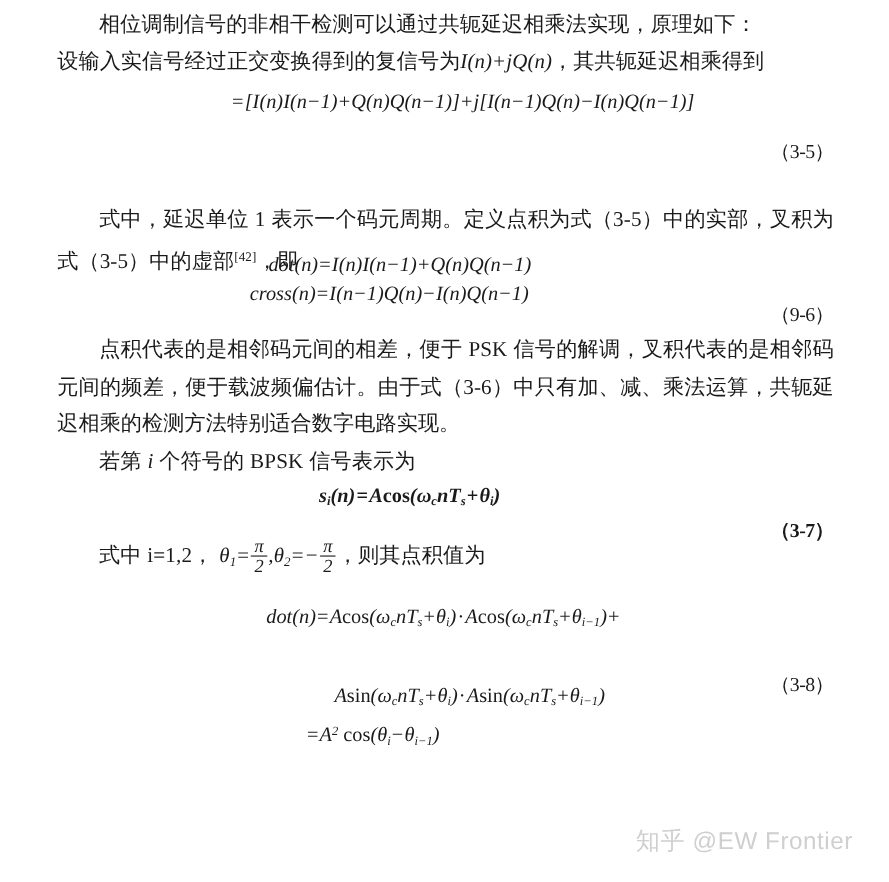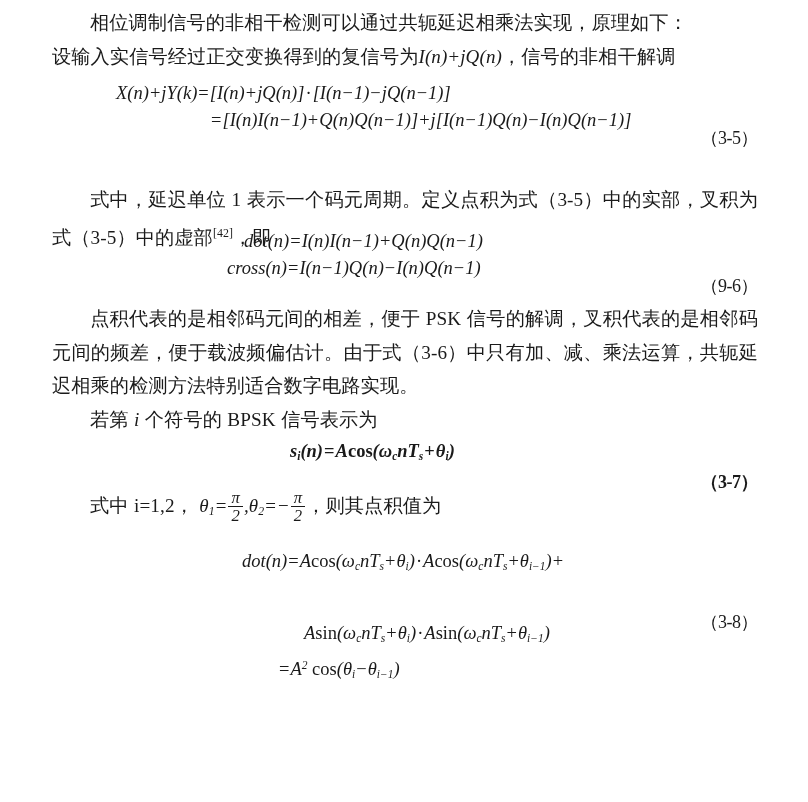--- a/index.html
+++ b/index.html
@@ -104,28 +104,25 @@
   }
   .watermark .zh { font-family: "DejaVu Sans", sans-serif; }
 </style>
 </head>
 <body>
 
 <div class="page">
 
   <div class="para" style="top:6px;">
     <span class="ind"></span><span>相位调制信号的非相干检测可以通过共轭延迟相乘法实现，原理如下：</span><br>
-    <span>设输入实信号经过正交变换得到的复信号为</span><span class="eq-line" style="font-size:19px;"><i>I</i>(<i>n</i>)<span class="opr">+</span><i>j</i><i>Q</i>(<i>n</i>)</span><span>，信号的非相干解调</span>
+    <span>设输入实信号经过正交变换得到的复信号为</span><span class="eq-line" style="font-size:19px;"><i>I</i>(<i>n</i>)<span class="opr">+</span><i>j</i><i>Q</i>(<i>n</i>)</span><span>，其共轭延迟相乘得到</span>
   </div>
 
   <div class="eq-block" style="top:80px;">
     <div class="eq-rows">
-      <div class="eq-line" style="padding-left:64px;">
-        <i>X</i>(<i>n</i>)<span class="opr">+</span><i>jY</i>(<i>k</i>)<span class="opr">=</span>[<i>I</i>(<i>n</i>)<span class="opr">+</span><i>jQ</i>(<i>n</i>)]<span class="opr">·</span>[<i>I</i>(<i>n</i><span class="opr">−</span>1)<span class="opr">−</span><i>jQ</i>(<i>n</i><span class="opr">−</span>1)]
-      </div>
       <div class="eq-line" style="padding-left:158px;">
         <span class="opr">=</span>[<i>I</i>(<i>n</i>)<i>I</i>(<i>n</i><span class="opr">−</span>1)<span class="opr">+</span><i>Q</i>(<i>n</i>)<i>Q</i>(<i>n</i><span class="opr">−</span>1)]<span class="opr">+</span><i>j</i>[<i>I</i>(<i>n</i><span class="opr">−</span>1)<i>Q</i>(<i>n</i>)<span class="opr">−</span><i>I</i>(<i>n</i>)<i>Q</i>(<i>n</i><span class="opr">−</span>1)]
       </div>
       <div class="eq-num" style="top:14px;">（3-5）</div>
     </div>
   </div>
 
   <div class="para" style="top:155px;margin-top:28px;">
     <span class="ind"></span><span>式中，延迟单位 1 表示一个码元周期。定义点积为式（3-5）中的实部，叉积为式（3-5）中的虚部</span><span class="cite">[42]</span><span>，即</span>
   </div>
@@ -172,14 +169,18 @@
         <i>A</i><span class="up">sin</span>(<i>ω</i><sub>c</sub><i>nT</i><sub>s</sub><span class="opr">+</span><i>θ</i><sub>i</sub>)<span class="opr">·</span><i>A</i><span class="up">sin</span>(<i>ω</i><sub>c</sub><i>nT</i><sub>s</sub><span class="opr">+</span><i>θ</i><sub>i−1</sub>)
       </div>
       <div class="eq-line" style="padding-left:226px;">
         <span class="opr">=</span><i>A</i><sup>2</sup> <span class="up">cos</span>(<i>θ</i><sub>i</sub><span class="opr">−</span><i>θ</i><sub>i−1</sub>)
       </div>
       <div class="eq-num" style="top:30px;">（3-8）</div>
     </div>
   </div>
 
 
+  <div class="watermark">
+    <span class="zh">知乎</span>
+    <span>@EW Frontier</span>
+  </div>
 
 </div>
 
 </body></html>

